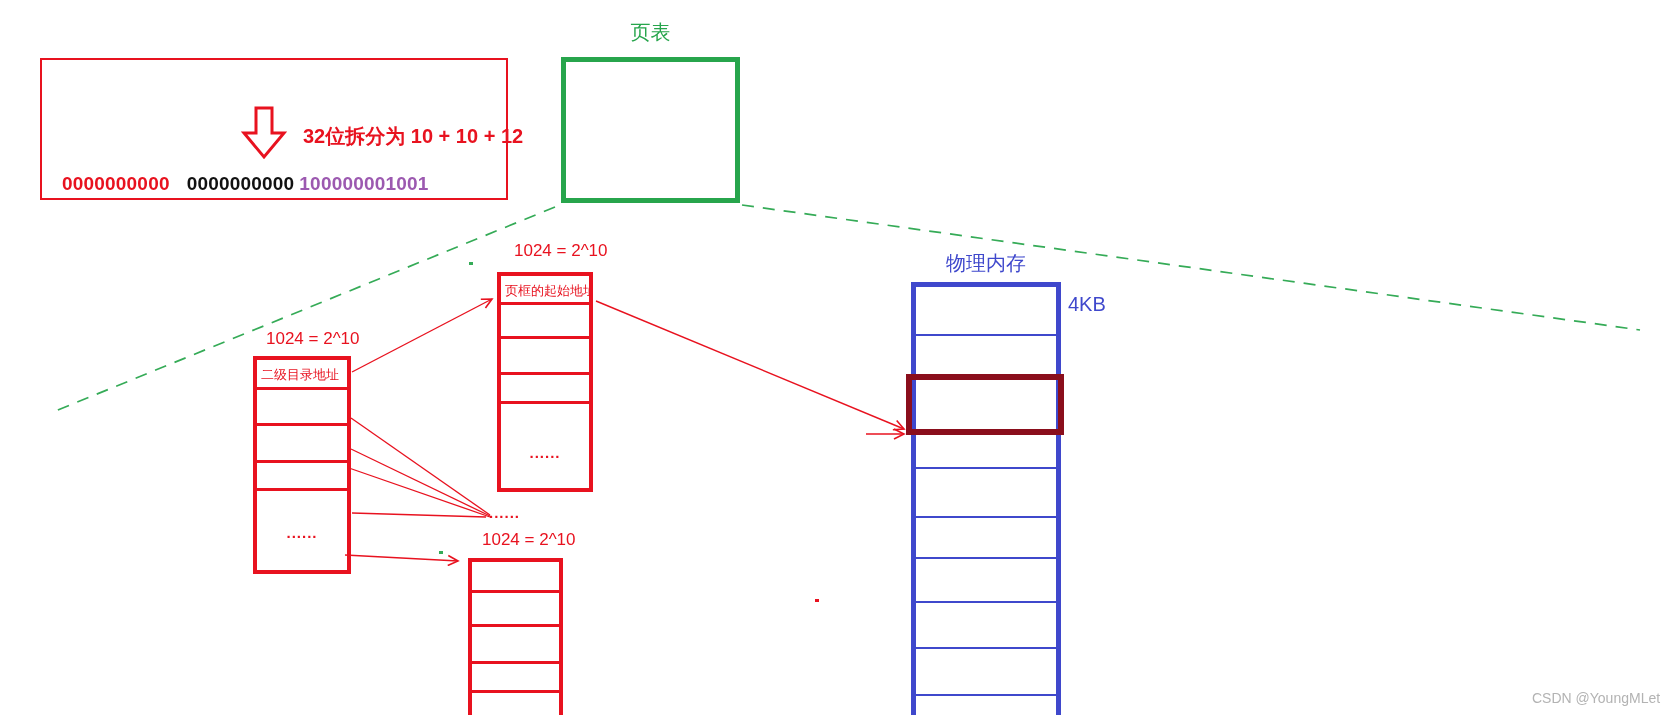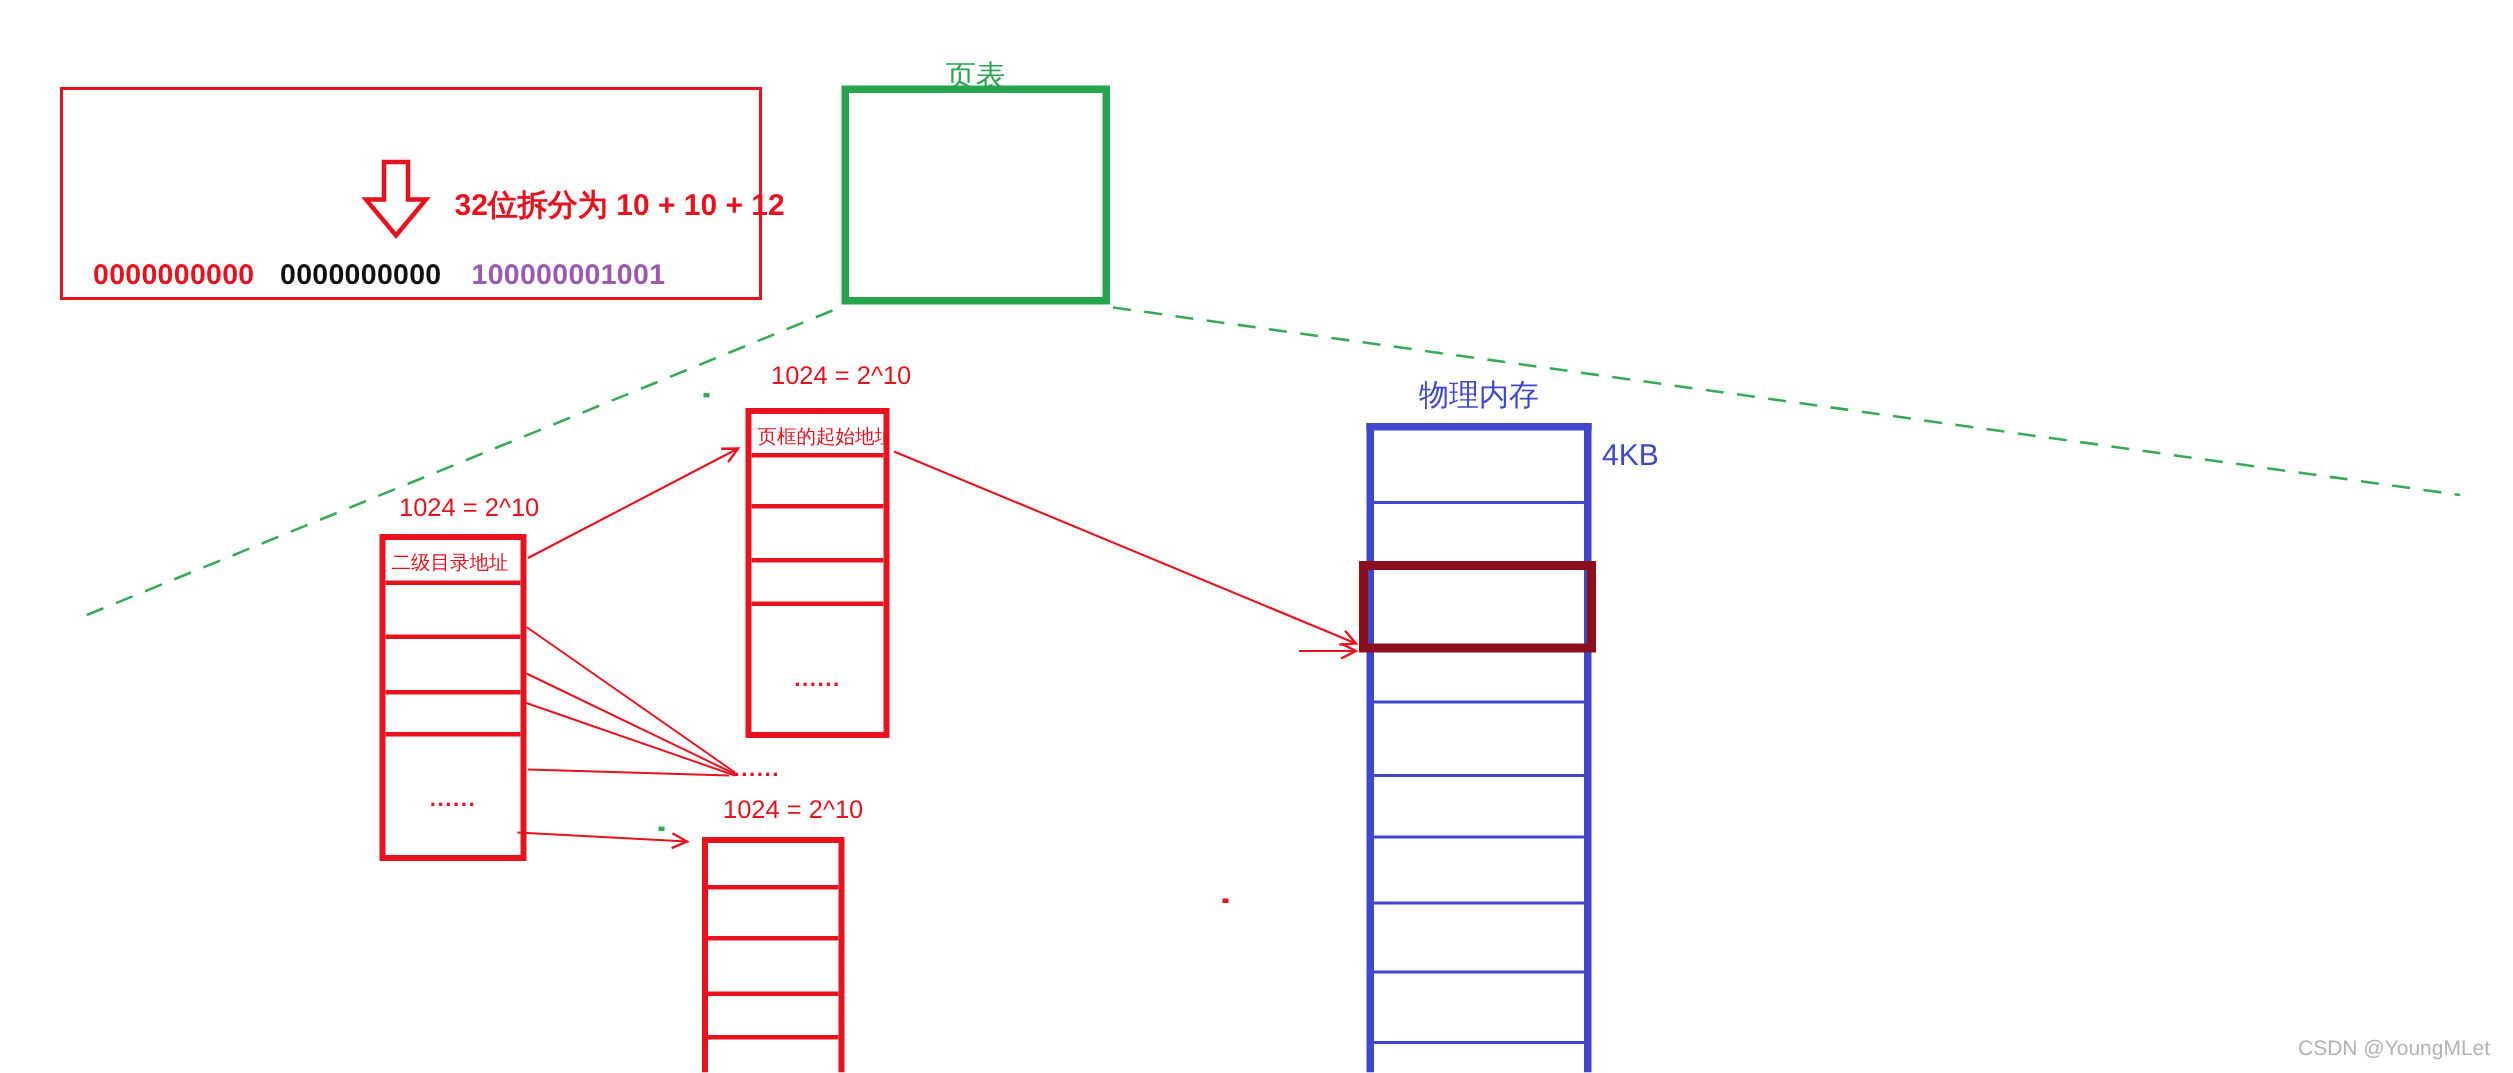--- a/index.html
+++ b/index.html
@@ -21,24 +21,24 @@
 
   
   .addr-box{left:40px;top:58px;width:468px;height:142px;border:2px solid var(--red);box-sizing:border-box;}
   .bin32{left:62px;top:73px;font-size:19px;font-weight:bold;color:var(--red);letter-spacing:0.2px;white-space:nowrap;}
   .down-arrow{left:240px;top:106px;}
   .split-note{left:303px;top:123px;font-size:20px;font-weight:bold;color:var(--red);white-space:nowrap;}
   .split-row{left:62px;top:173px;font-size:19px;font-weight:bold;white-space:nowrap;}
   .seg{letter-spacing:0.2px;}
   .seg-red{color:var(--red);}
   .seg-black{color:var(--ink);margin-left:17px;}
-  .seg-purple{color:var(--purple);margin-left:20px;}
+  .seg-purple{color:var(--purple);margin-left:5px;}
 
   
-  .pt-title{left:561px;top:19px;width:179px;text-align:center;font-size:20px;color:var(--green);margin-top:18px;}
+  .pt-title{left:561px;top:19px;width:179px;text-align:center;font-size:20px;color:var(--green);}
   .pt-box{left:561px;top:57px;width:179px;height:146px;border:5px solid var(--green);box-sizing:border-box;}
 
   
   .lbl1024{font-size:17px;color:var(--red);white-space:nowrap;}
   #lblDir{left:266px;top:329px;}
   #lblL2a{left:514px;top:241px;}
   #lblL2b{left:482px;top:530px;}
 
   
   .rtable{border:4px solid var(--red);box-sizing:border-box;background:transparent;}

